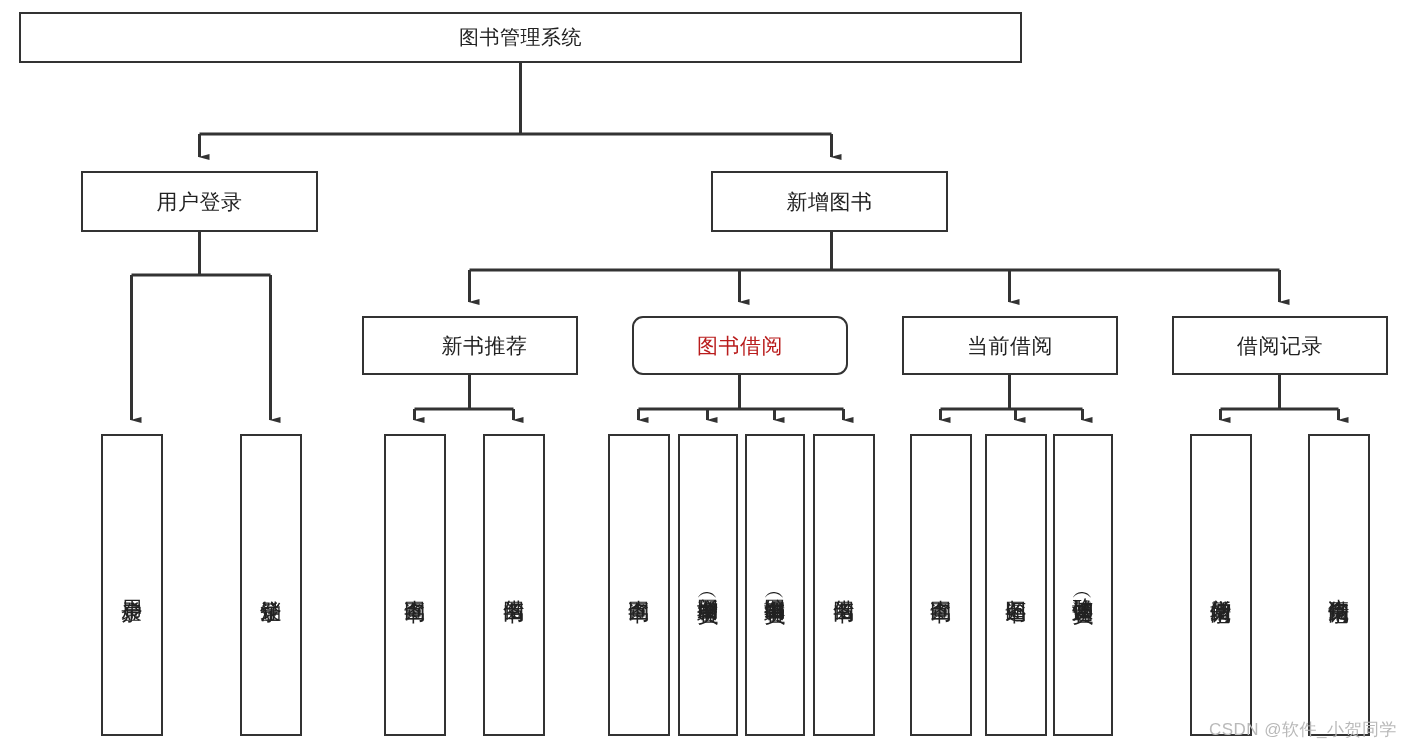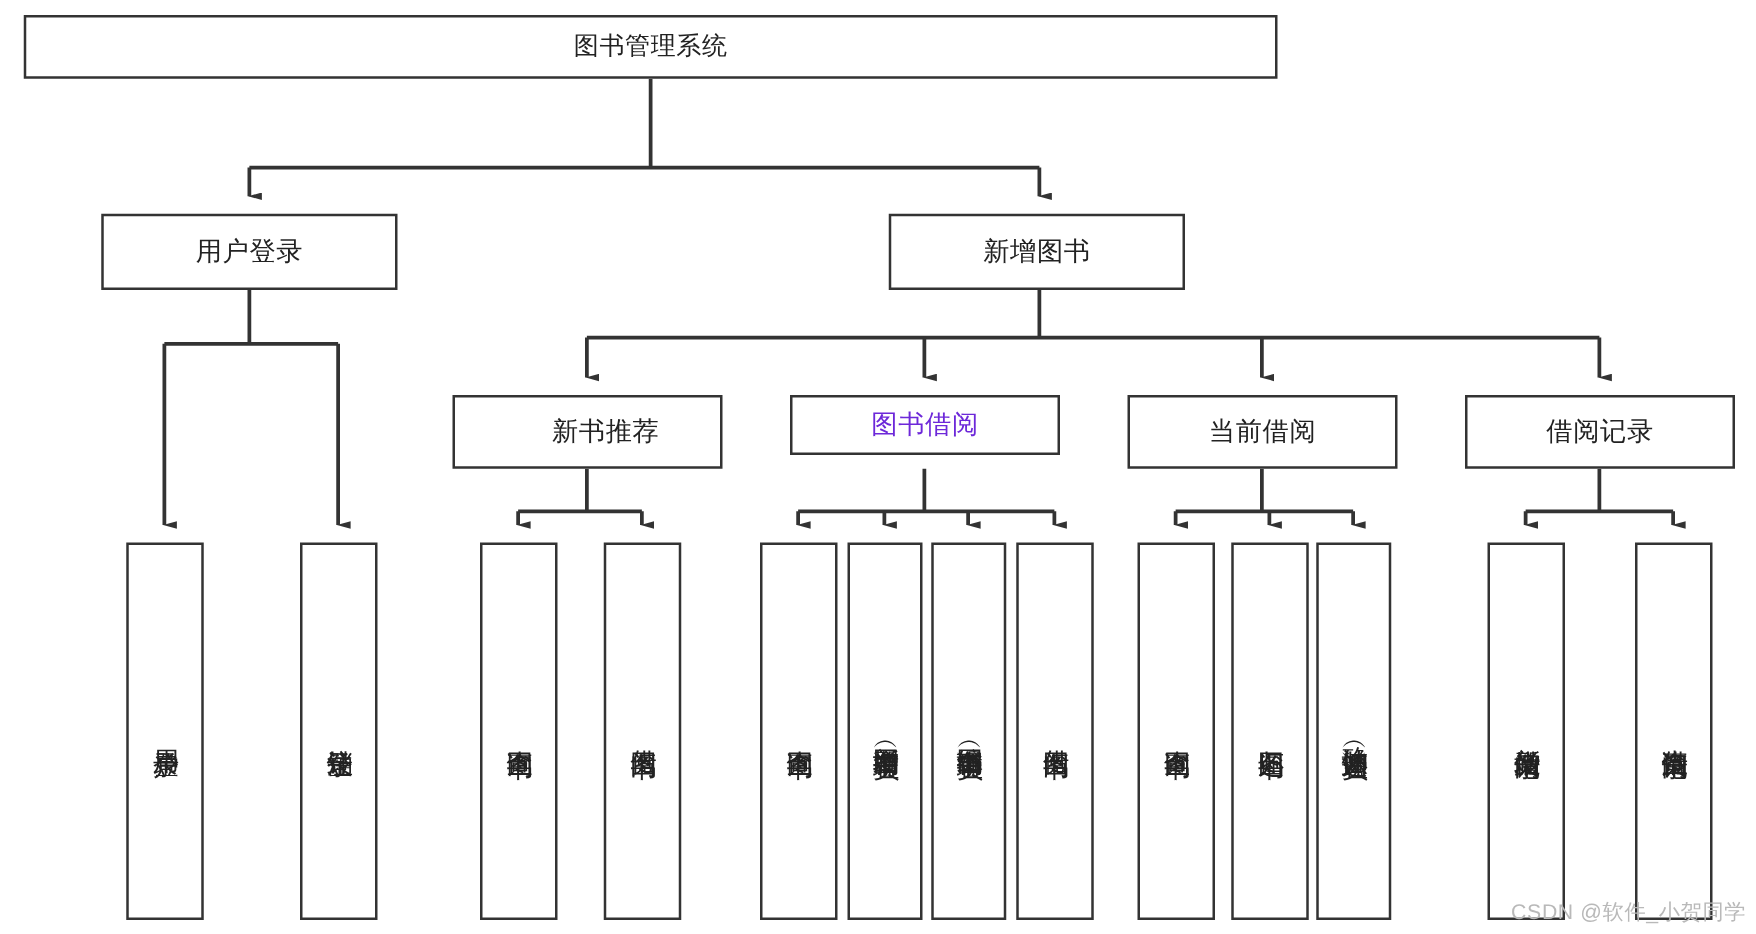--- a/index.html
+++ b/index.html
@@ -112,21 +112,21 @@
       <path d="M 1338.5 409 L 1338.5 420" marker-end="url(#arrow)"></path>
     </g>
   </svg>
 
   <div class="node h root" style="left: 19px; top: 12px; width: 1003px; height: 51px; border-color: rgb(51, 51, 51); color: rgb(34, 34, 34); background: rgb(255, 255, 255);">图书管理系统</div>
 
   <div class="node h" style="left: 81px; top: 171px; width: 237px; height: 61px; border-color: rgb(51, 51, 51); color: rgb(34, 34, 34); background: rgb(255, 255, 255);">用户登录</div>
   <div class="node h" style="left: 711px; top: 171px; width: 237px; height: 61px; border-color: rgb(51, 51, 51); color: rgb(34, 34, 34); background: rgb(255, 255, 255);">新增图书</div>
 
   <div class="node h" style="left: 362px; top: 316px; width: 216px; height: 59px; border-color: rgb(51, 51, 51); color: rgb(34, 34, 34); background: rgb(255, 255, 255); padding-left: 29px;">新书推荐</div>
-  <div class="node h" style="left: 632px; top: 316px; width: 216px; height: 48px; border-color: rgb(51, 51, 51); color: #6d28d9; background: rgb(255, 255, 255);">图书借阅</div>
+  <div class="node h" style="left: 632px; top: 316px; width: 216px; height: 59px; border-color: rgb(51, 51, 51); color: #b91c1c; background: rgb(255, 255, 255); border-radius: 11px;">图书借阅</div>
   <div class="node h" style="left: 902px; top: 316px; width: 216px; height: 59px; border-color: rgb(51, 51, 51); color: rgb(34, 34, 34); background: rgb(255, 255, 255);">当前借阅</div>
   <div class="node h" style="left: 1172px; top: 316px; width: 216px; height: 59px; border-color: rgb(51, 51, 51); color: rgb(34, 34, 34); background: rgb(255, 255, 255);">借阅记录</div>
 
   <div class="node v" style="left: 101px; top: 434px; width: 62px; height: 302px; border-color: rgb(51, 51, 51); color: rgb(34, 34, 34); background: rgb(255, 255, 255);">用户登录</div>
   <div class="node v" style="left: 240px; top: 434px; width: 62px; height: 302px; border-color: rgb(51, 51, 51); color: rgb(34, 34, 34); background: rgb(255, 255, 255);">注销登录</div>
   <div class="node v" style="left: 384px; top: 434px; width: 62px; height: 302px; border-color: rgb(51, 51, 51); color: rgb(34, 34, 34); background: rgb(255, 255, 255);">查询图书</div>
   <div class="node v" style="left: 483px; top: 434px; width: 62px; height: 302px; border-color: rgb(51, 51, 51); color: rgb(34, 34, 34); background: rgb(255, 255, 255);">借阅图书</div>
   <div class="node v" style="left: 608px; top: 434px; width: 62px; height: 302px; border-color: rgb(51, 51, 51); color: rgb(34, 34, 34); background: rgb(255, 255, 255);">查询图书</div>
   <div class="node v" style="left: 678px; top: 434px; width: 60px; height: 302px; border-color: rgb(51, 51, 51); color: rgb(34, 34, 34); background: rgb(255, 255, 255);">新增图书（管理员）</div>
   <div class="node v" style="left: 745px; top: 434px; width: 60px; height: 302px; border-color: rgb(51, 51, 51); color: rgb(34, 34, 34); background: rgb(255, 255, 255);">编辑图书（管理员）</div>

